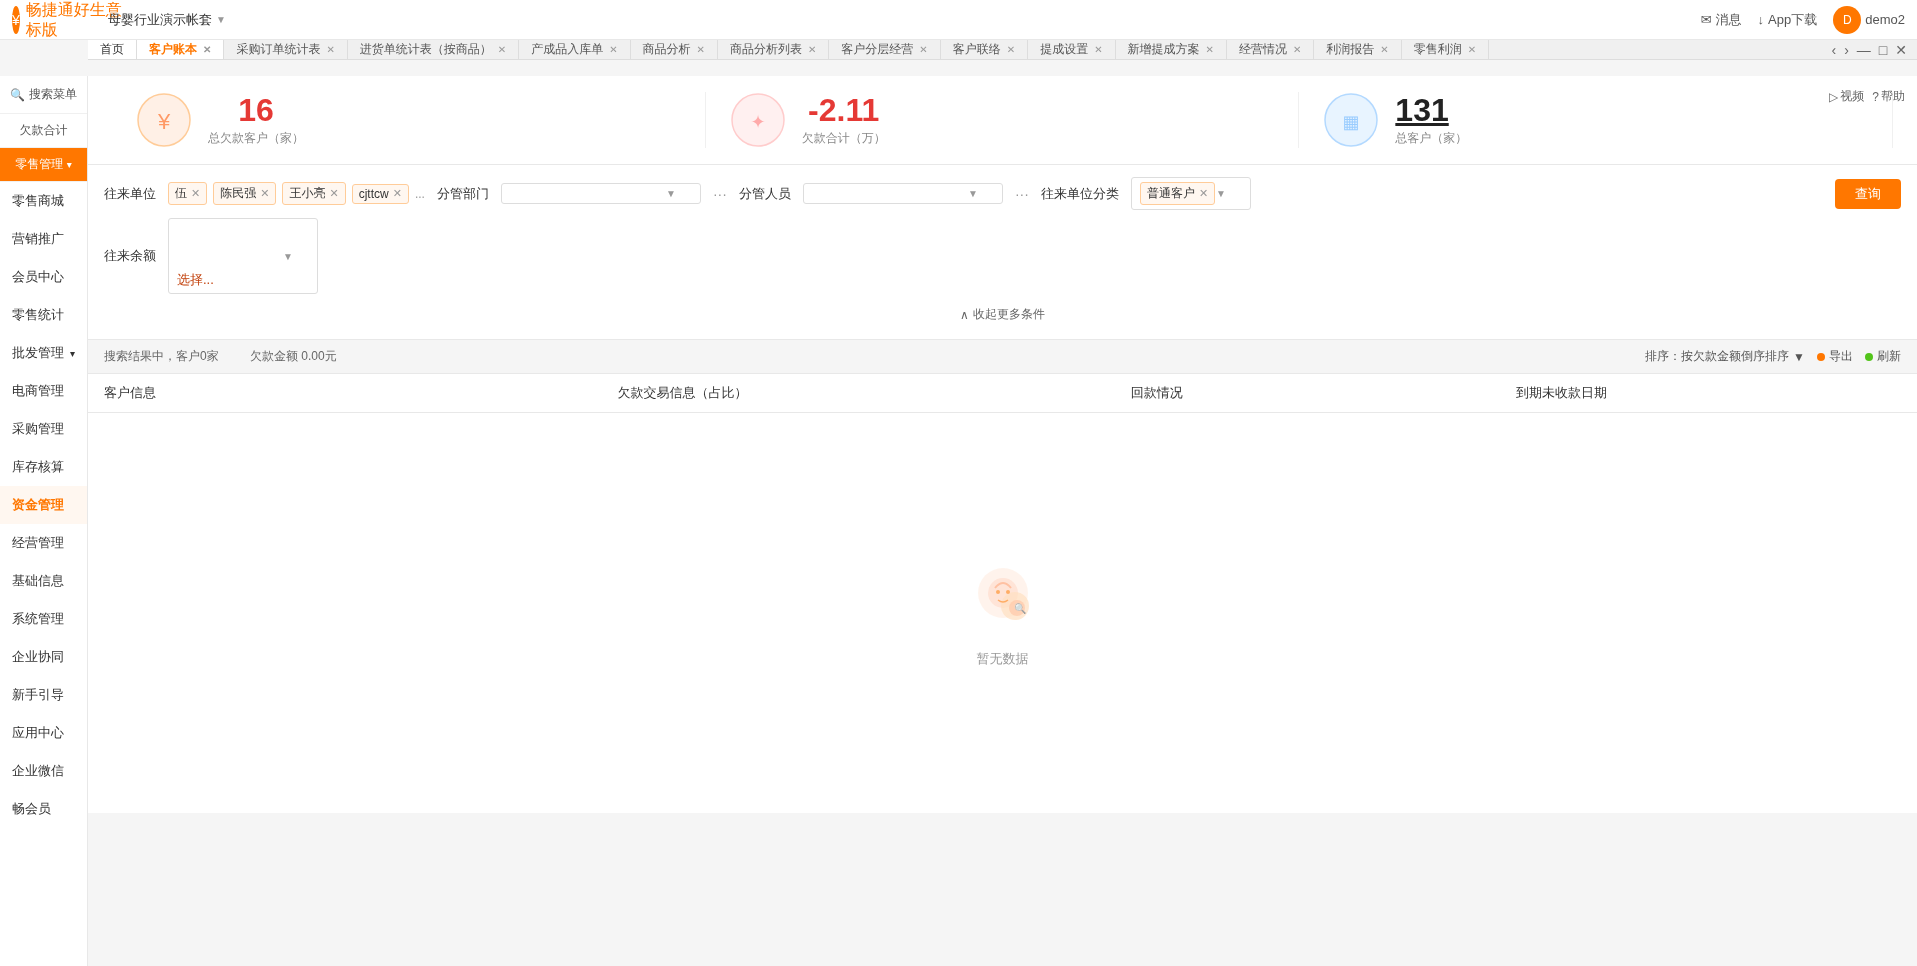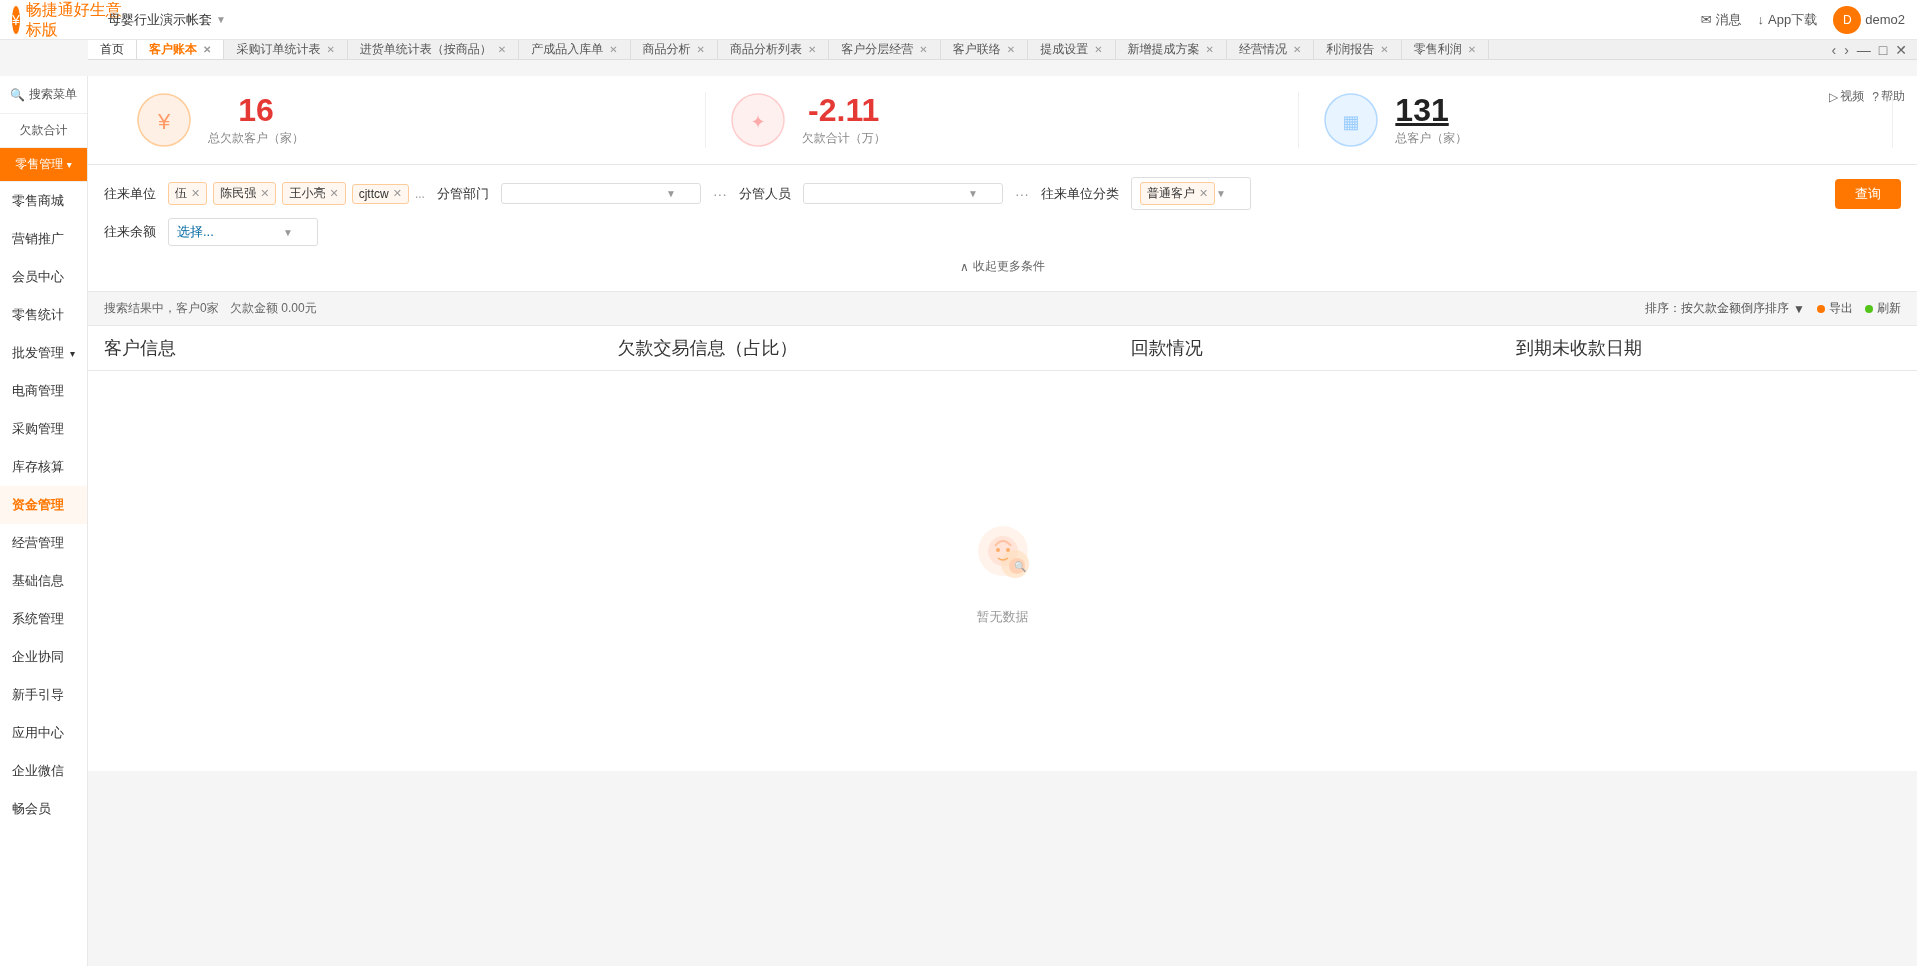--- a/index.html
+++ b/index.html
@@ -277,21 +277,21 @@
     .data-table {
       background: #fff;
       border-top: 1px solid #e8e8e8;
     }
     .table-header {
       display: grid;
       grid-template-columns: 2fr 2fr 1.5fr 1.5fr;
       padding: 10px 16px;
       background: #fff;
       border-bottom: 1px solid #e8e8e8;
-      font-size: 18px;
+      font-size: 13px;
       color: #333;
       font-weight: normal;
     }
     .table-body {
       min-height: 400px;
       display: flex;
       flex-direction: column;
       align-items: center;
       justify-content: center;
     }
@@ -585,35 +585,35 @@
           </div>
           <span style="font-size:10px; color:#999;">▼</span>
         </div>
 
         <button class="query-btn">查询</button>
       </div>
 
       <div class="filter-row">
         <span class="filter-label">往来余额</span>
         <div class="filter-select" style="min-width:150px;">
-          <span style="color:#0369a1;">选择...</span>
+          <span style="color:#c2410c;margin-top:48px;">选择...</span>
           <span style="font-size:10px; color:#999;">▼</span>
         </div>
       </div>
 
       <div class="filter-expand-btn">
         <span>∧</span>
         <span>收起更多条件</span>
       </div>
     </div>
 
     <div class="search-result-bar">
       <div>
         <span>搜索结果中，客户0家</span>
-        <span style="margin-left:8px;">欠款金额 0.00元</span>
+        <span style="margin-left:28px;">欠款金额 0.00元</span>
       </div>
       <div class="right-actions">
         <div class="sort-select">
           <span>排序：按欠款金额倒序排序</span>
           <span>▼</span>
         </div>
         <div class="action-btn">
           <span class="dot orange"></span>
           <span>导出</span>
         </div>

